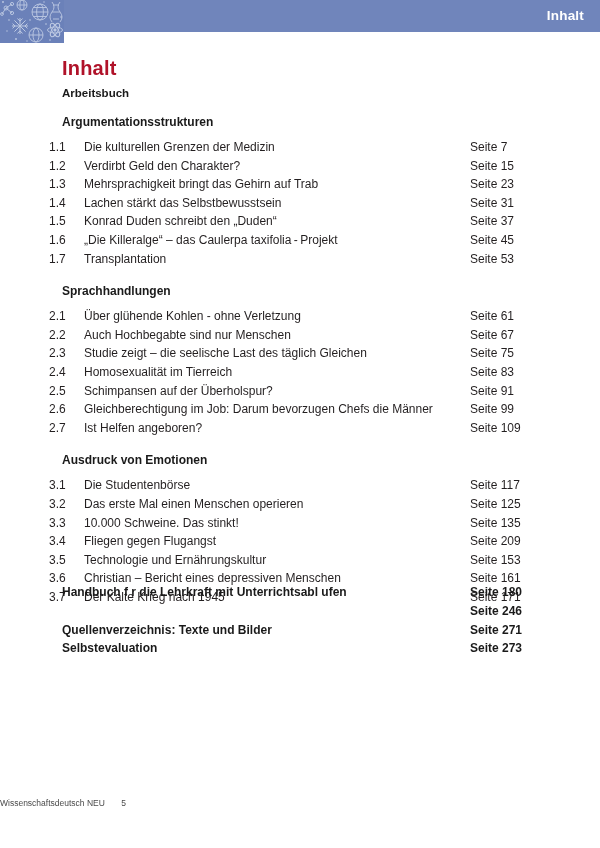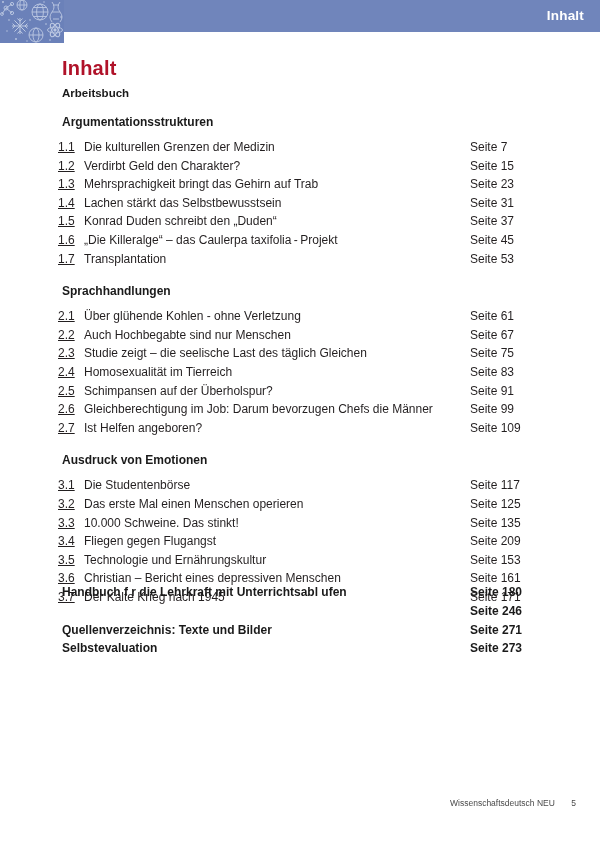--- a/index.html
+++ b/index.html
@@ -92,26 +92,25 @@
   }
 
   .entry {
     position: relative;
     height: 18.6px;
     font-size: 12px;
     color: #231f20;
   }
   .entry-num {
     position: absolute;
-    left: 58px;
+    left: 49px;
     top: 0;
     width: 26px;
     font-size: 12px;
     color: #231f20;
-    text-decoration: underline;
   }
   .entry-title {
     position: absolute;
     left: 84px;
     top: 0;
     font-size: 12px;
     color: #231f20;
     white-space: nowrap;
   }
   .entry-page {
@@ -153,21 +152,20 @@
     color: #1a1a1a;
     white-space: nowrap;
   }
 
   
   .footer {
     position: absolute;
     left: 0;
     bottom: 40px;
     width: 600px;
-    text-align: right;
     padding-right: 24px;
     box-sizing: border-box;
     font-size: 8.5px;
     color: #4a4a4a;
   }
   .footer-page-no { margin-left: 14px; }
 </style>
 </head>
 <body>
 

